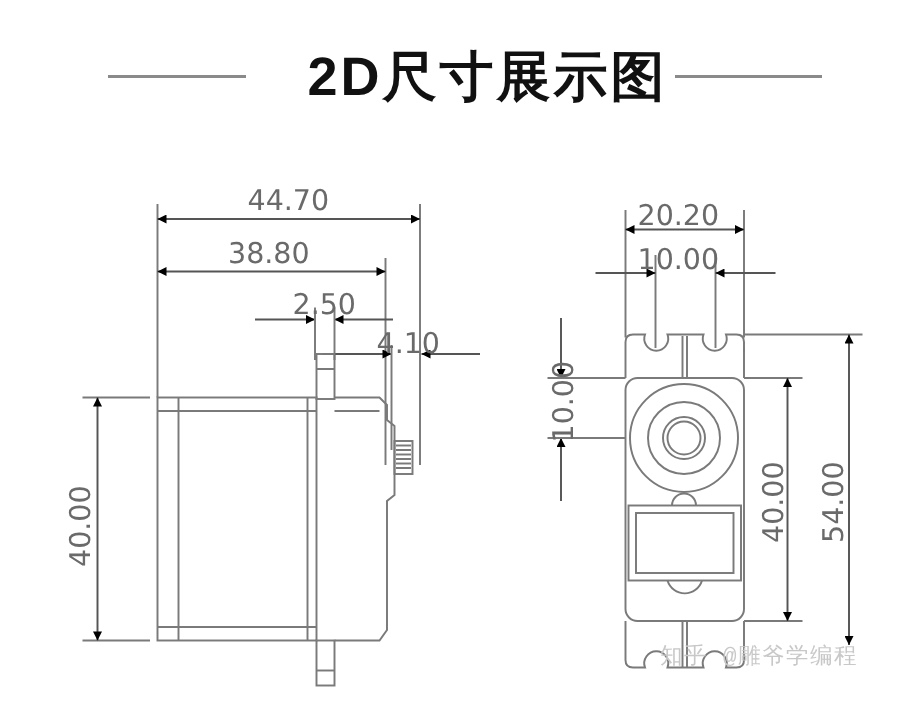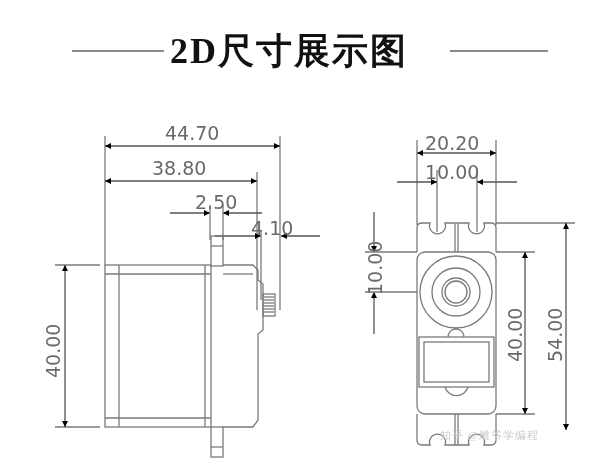--- a/index.html
+++ b/index.html
@@ -1,24 +1,24 @@
 <!DOCTYPE html>
 <html><head>
 <meta charset="utf-8">
 <style>
   html, body { margin:0; padding:0; background:#ffffff; }
   body { width:600px; height:468px; position:relative; overflow:hidden; font-family:"DejaVu Sans", sans-serif; }
   .title-wrap { position:absolute; left:0; top:28px; width:600px; height:46px; }
   .title-line { position:absolute; top:22px; height:2px; background:#8a8a8a; }
   .title-line.left { left:72px; width:92px; }
   .title-line.right { left:450px; width:98px; }
-  .title-text { position:absolute; left:170px; top:0; width:275px; text-align:left; font-size:36px; font-weight:bold; color:#111; letter-spacing:2px; line-height:46px; font-family:Liberation Serif, serif; }
+  .title-text { position:absolute; left:170px; top:0; width:275px; text-align:right; font-size:36px; font-weight:bold; color:#111; letter-spacing:2px; line-height:46px; font-family:Liberation Sans, sans-serif; }
   svg { position:absolute; left:0; top:0; }
   .dim { font-family:"DejaVu Sans", sans-serif; font-size:19px; fill:#6a6a6a; font-weight:normal; }
-  .wm { position:absolute; left:440px; top:428px; font-size:11px; color:#c8c8c8; font-family:Liberation Serif, serif; letter-spacing:1px; }
+  .wm { position:absolute; left:440px; top:428px; font-size:15px; color:#c8c8c8; font-family:Liberation Mono, monospace; letter-spacing:1px; }
 </style>
 </head>
 <body>
 
 <div class="title-wrap">
   <div class="title-line left"></div>
   <div class="title-text">2D尺寸展示图</div>
   <div class="title-line right"></div>
 </div>
 

